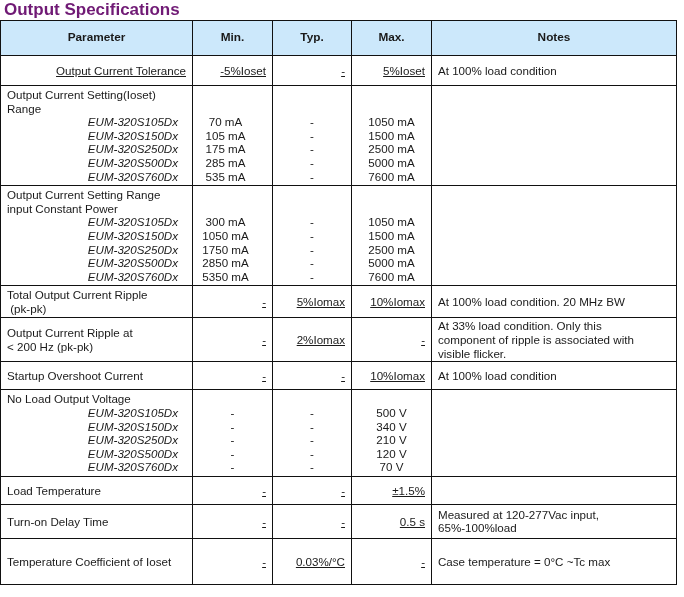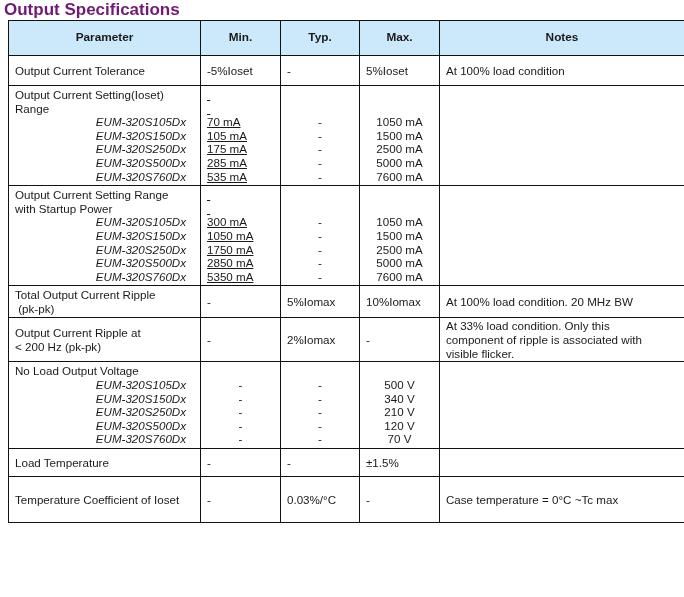--- a/index.html
+++ b/index.html
@@ -7,38 +7,38 @@
     width: 684px; height: 597px; position: relative; overflow: hidden;
     font-family: "Liberation Sans", "DejaVu Sans", sans-serif;
     color: #1a1a1a;
   }
   .title {
     position: absolute; left: 4px; top: 0px;
     font-size: 17px; font-weight: bold; color: #701a75;
     letter-spacing: 0px; line-height: 20px;
   }
   table.spec {
-    position: absolute; left: 8px; top: 20px;
+    position: absolute; left: 0; top: 20px;
     border-collapse: collapse; table-layout: fixed;
     width: 676px;
     font-size: 11.6px; line-height: 13.6px;
   }
   table.spec td, table.spec th {
     border: 1.5px solid #111;
     padding: 0 6px; vertical-align: middle;
   }
   table.spec th {
     background: #cce8fb; font-weight: bold; text-align: center;
     height: 34px; font-size: 11.8px;
   }
-  .c { text-align: left; }
+  .c { text-align: right; text-decoration: underline; }
   .lines div { white-space: nowrap; }
   .model { text-align: right; padding-right: 8px; font-style: italic; }
   .val-col { text-align: center; }
-  .val-col.min-lines div { text-align: left; padding-right: 14px; text-decoration: underline; }
+  .val-col.min-lines div { text-align: center; padding-right: 14px; }
   .val-col.max-lines div { text-align: center; }
   .top-pad { padding-top: 2px !important; padding-bottom: 2px !important; vertical-align: top !important; }
   .notes { text-align: left; }
 </style>
 </head>
 <body>
 
 <div class="title">Output Specifications</div>
 
 <table class="spec">
@@ -104,21 +104,21 @@
         <div>2500 mA</div>
         <div>5000 mA</div>
         <div>7600 mA</div>
       </td>
       <td class="notes"></td>
     </tr>
 
     <tr style="height:100px">
       <td class="top-pad lines">
         <div>Output Current Setting Range</div>
-        <div>with Startup Power</div>
+        <div>input Constant Power</div>
         <div class="model">EUM-320S105Dx</div>
         <div class="model">EUM-320S150Dx</div>
         <div class="model">EUM-320S250Dx</div>
         <div class="model">EUM-320S500Dx</div>
         <div class="model">EUM-320S760Dx</div>
       </td>
       <td class="top-pad lines val-col min-lines">
         <div>&nbsp;</div>
           <div>&nbsp;</div>
         <div>300 mA</div>
@@ -167,20 +167,27 @@
       <td class="c">-</td>
       <td class="c">2%Iomax</td>
       <td class="c">-</td>
       <td class="notes lines">
         <div>At 33% load condition. Only this</div>
         <div>component of ripple is associated with</div>
         <div>visible flicker.</div>
       </td>
     </tr>
 
+    <tr style="height:28px">
+      <td>Startup Overshoot Current</td>
+      <td class="c">-</td>
+      <td class="c">-</td>
+      <td class="c">10%Iomax</td>
+      <td class="notes">At 100% load condition</td>
+    </tr>
 
     <tr style="height:86px">
       <td class="top-pad lines">
         <div>No Load Output Voltage</div>
         <div class="model">EUM-320S105Dx</div>
         <div class="model">EUM-320S150Dx</div>
         <div class="model">EUM-320S250Dx</div>
         <div class="model">EUM-320S500Dx</div>
         <div class="model">EUM-320S760Dx</div>
       </td>
@@ -213,20 +220,30 @@
 
 
     <tr style="height:28px">
       <td>Load Temperature</td>
       <td class="c">-</td>
       <td class="c">-</td>
       <td class="c">±1.5%</td>
       <td class="notes"></td>
     </tr>
 
+    <tr style="height:34px">
+      <td>Turn-on Delay Time</td>
+      <td class="c">-</td>
+      <td class="c">-</td>
+      <td class="c">0.5 s</td>
+      <td class="notes lines">
+        <div>Measured at 120-277Vac input,</div>
+        <div>65%-100%load</div>
+      </td>
+    </tr>
 
     <tr style="height:46px">
       <td style="white-space:nowrap">Temperature Coefficient of Ioset</td>
       <td class="c">-</td>
       <td class="c">0.03%/°C</td>
       <td class="c">-</td>
       <td class="notes">Case temperature = 0°C ~Tc max</td>
     </tr>
   </tbody>
 </table>

